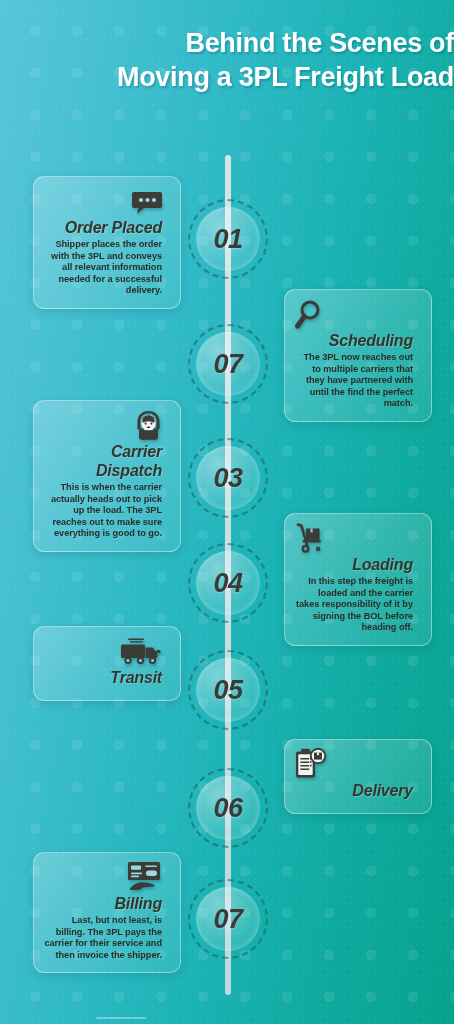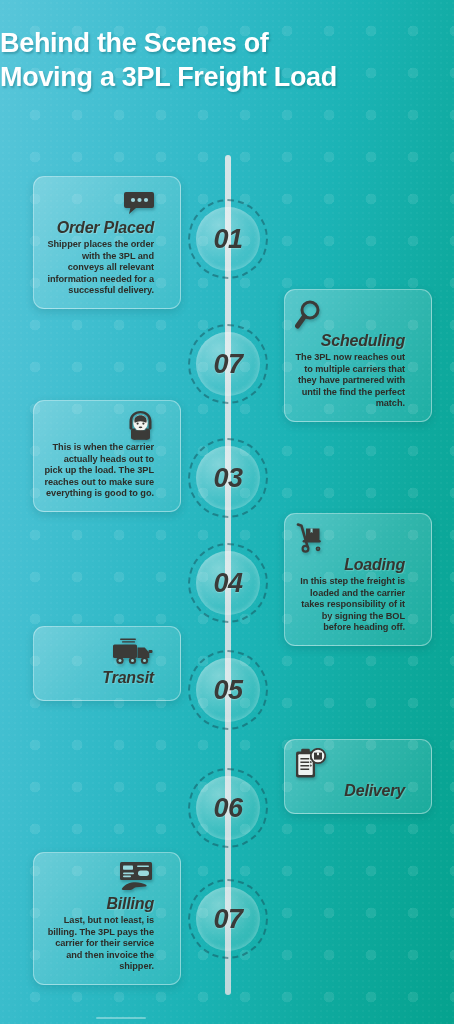--- a/index.html
+++ b/index.html
@@ -36,21 +36,21 @@
     background-size: 6px 6px;
     pointer-events: none;
   }
 
   
   #title-block {
     position: absolute;
     top: 26px;
     left: 0;
     width: 454px;
-    text-align: left;
+    text-align: right;
     z-index: 6;
   }
   .title-line {
     display: block;
     color: #ffffff;
     font-weight: bold;
     font-size: 27px;
     line-height: 34px;
     letter-spacing: -0.3px;
     text-shadow: 1.5px 2px 2px rgba(0,70,80,0.28);
@@ -107,21 +107,21 @@
   }
 
   
   .card {
     position: absolute;
     width: 148px;
     border-radius: 11px;
     background: linear-gradient(135deg, rgba(255,255,255,0.26) 0%, rgba(255,255,255,0.15) 45%, rgba(255,255,255,0.07) 100%);
     border: 1px solid rgba(255,255,255,0.38);
     box-shadow: 0 3px 8px rgba(0,60,70,0.16);
-    padding: 9px 26px 11px 10px;
+    padding: 9px 18px 11px 10px;
     z-index: 3;
   }
   .card.left  { left: 33px;  text-align: right; }
   .card.right { left: 284px; text-align: right;  }
 
   .card-icon {
     height: 30px;
     display: flex;
     align-items: flex-end;
     margin-bottom: 2px;
@@ -203,20 +203,21 @@
       <path fill="#3b3b38" d="M13.5 0C7 0 2.5 4.4 2.5 10.5v6.5c0 .9.7 1.6 1.6 1.6h1.3V9.5c0-4.3 3.6-7.3 8.1-7.3s8.1 3 8.1 7.3v9.1h1.3c.9 0 1.6-.7 1.6-1.6v-6.5C24.5 4.4 20 0 13.5 0z"></path>
       <ellipse cx="13.5" cy="12" rx="7.2" ry="8" fill="#f4f4f0"></ellipse>
       <path fill="#3b3b38" d="M13.5 4.2c-3.6 0-6.2 2.3-6.2 5.4 0 .9.2 1.6.5 2.2 1.8-.6 3.6-1.6 5.7-1.6s3.9 1 5.7 1.6c.3-.6.5-1.3.5-2.2 0-3.1-2.6-5.4-6.2-5.4z"></path>
       <circle cx="10.6" cy="12.6" r="1.1" fill="#3b3b38"></circle>
       <circle cx="16.4" cy="12.6" r="1.1" fill="#3b3b38"></circle>
       <path fill="#3b3b38" d="M13.5 15.4c1 0 1.8.4 1.8.9s-.8.9-1.8.9-1.8-.4-1.8-.9.8-.9 1.8-.9z"></path>
       <path fill="#3b3b38" d="M6 17.5h2.6v11H6a2 2 0 0 1-2-2v-7a2 2 0 0 1 2-2zM21 17.5h-2.6v11H21a2 2 0 0 0 2-2v-7a2 2 0 0 0-2-2z"></path>
       <path fill="#3b3b38" d="M6.5 19.2h14v9.6h-14z"></path>
     </svg>
         </div>
+        <div class="card-title">Carrier Dispatch</div>
         <div class="card-body">This is when the carrier actually heads out to pick up the load. The 3PL reaches out to make sure everything is good to go.</div>
       </div>
       <div class="card right" style="top: 513px;">
         <div class="card-icon">
           <svg width="30" height="30" viewBox="0 0 30 30">
       <path d="M3 1.5 L6.5 2.8 L12.5 23.5" stroke="#3b3b38" stroke-width="2.6" fill="none" stroke-linecap="round" stroke-linejoin="round"></path>
       <rect x="11" y="5.5" width="13.5" height="12" fill="#3b3b38"></rect>
       <path d="M15.5 5.5h2.1v4.6l-1.05-1-1.05 1z" fill="#8fd5d5"></path>
       <path d="M8.8 18.2 H24.5" stroke="#3b3b38" stroke-width="2.4" stroke-linecap="round"></path>
       <circle cx="10.5" cy="25.8" r="2.9" fill="none" stroke="#3b3b38" stroke-width="2.2"></circle>

